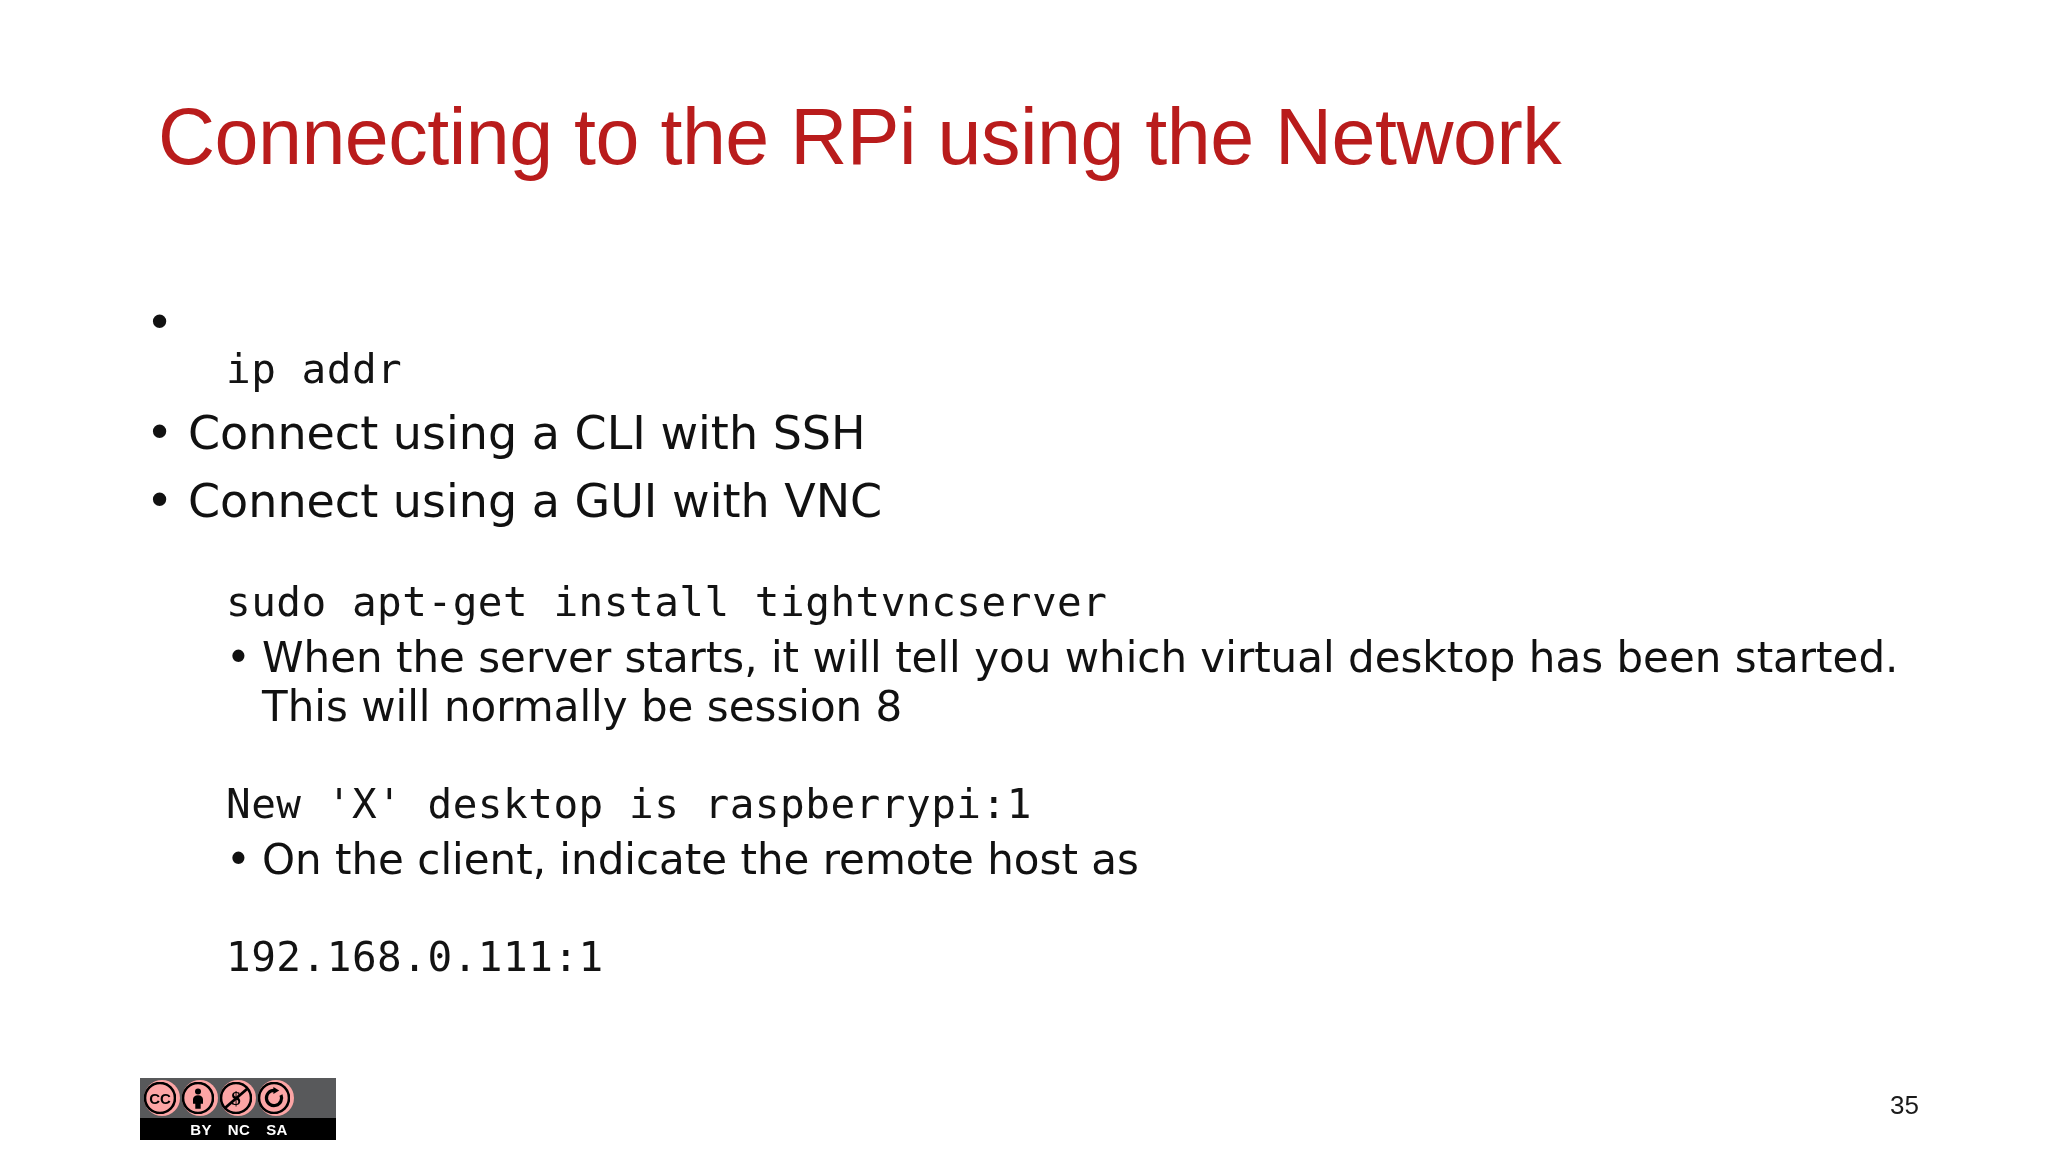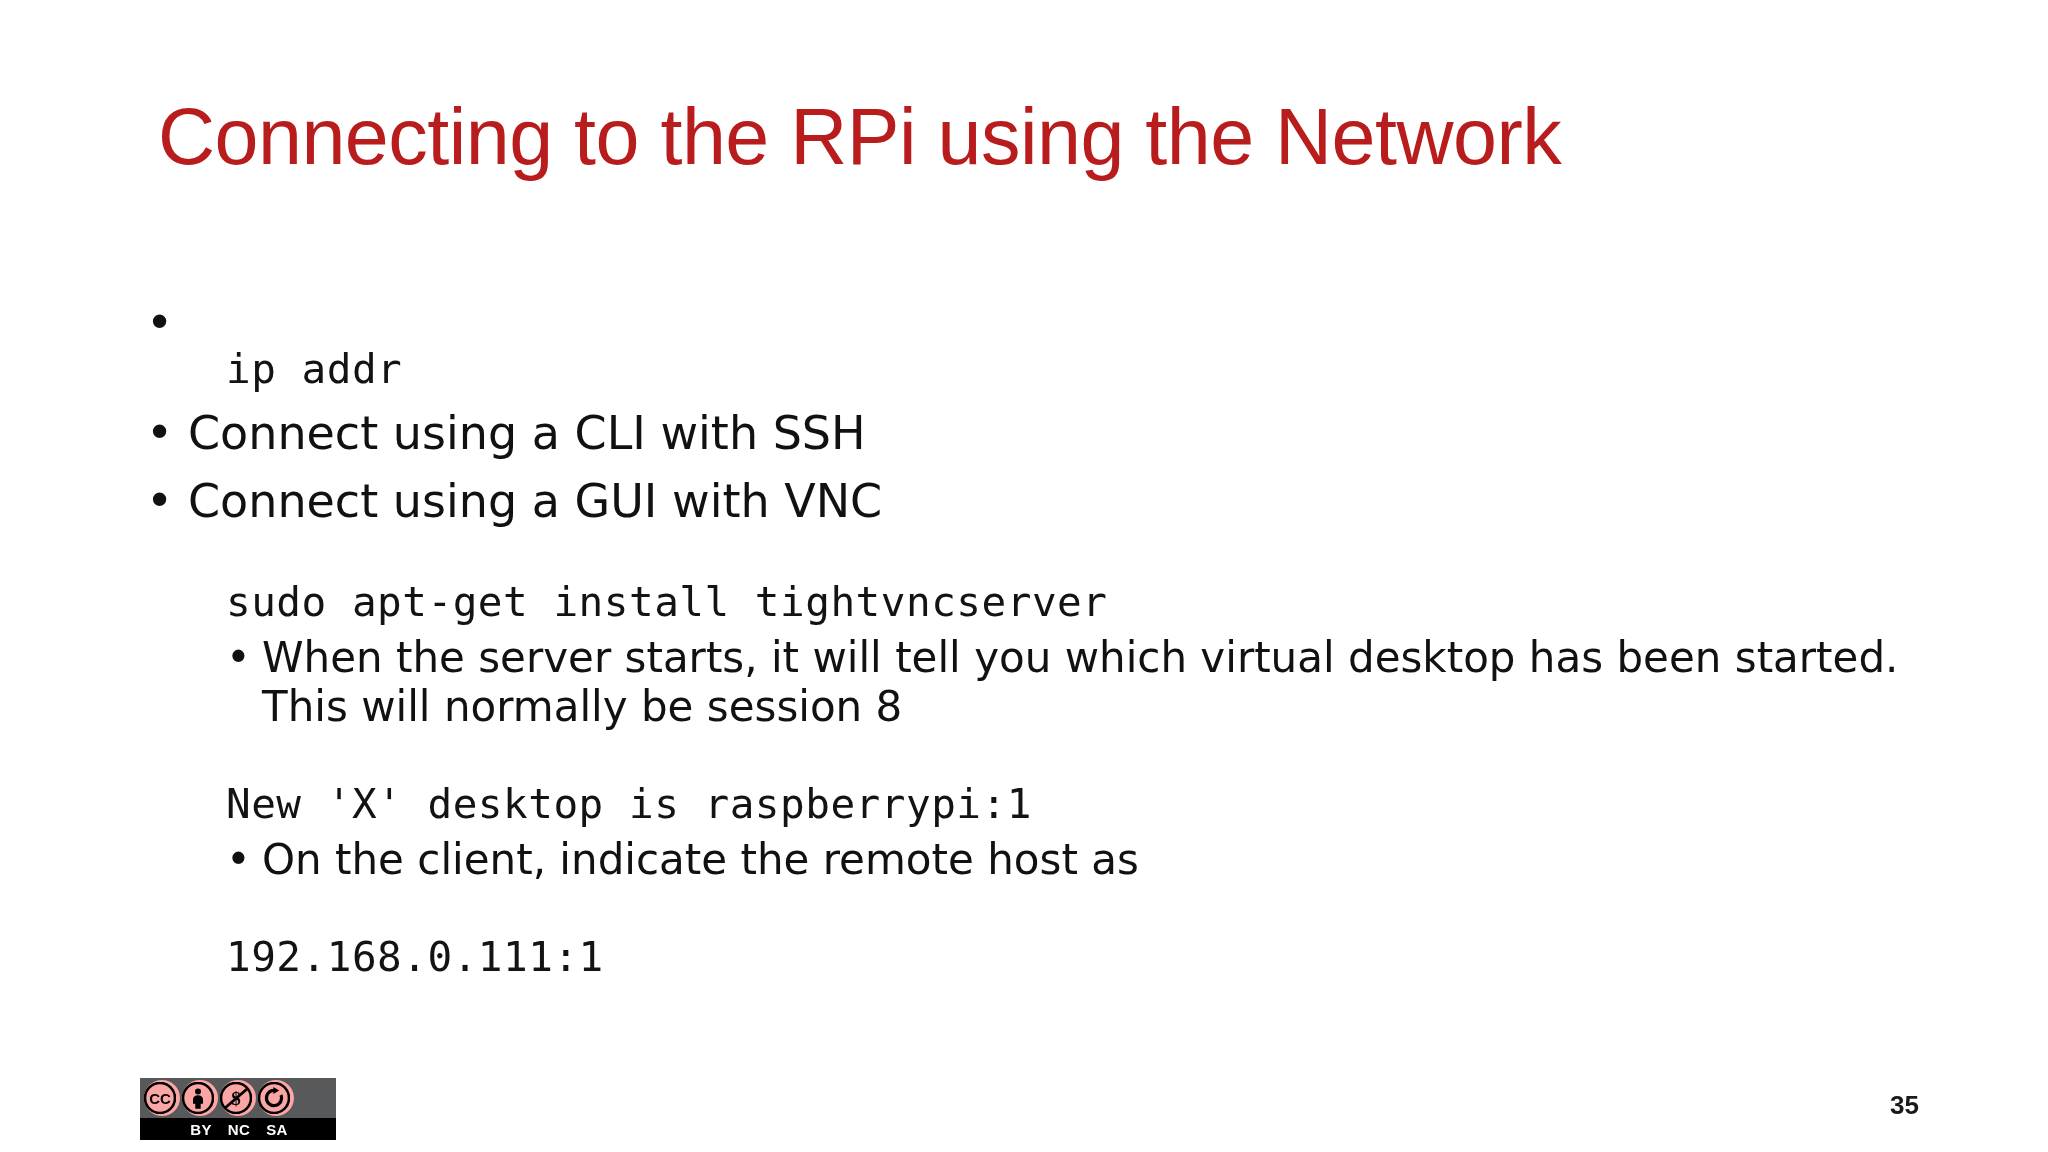--- a/index.html
+++ b/index.html
@@ -152,21 +152,21 @@
   }
   .cc-lbl-spacer { width: 42px; flex: none; }
   .cc-lbl { width: 38px; }
 
   
   .page-num {
     position: absolute;
     left: 1890px;
     top: 1090px;
     font-family: "Liberation Sans", sans-serif;
-    font-weight: bold;
+    font-weight: normal;
     font-size: 26px;
     color: #1a1a1a;
   }
 </style>
 </head>
 <body>
 
 <div class="slide">
 
   <div class="slide-title">Connecting to the RPi using the Network</div>

